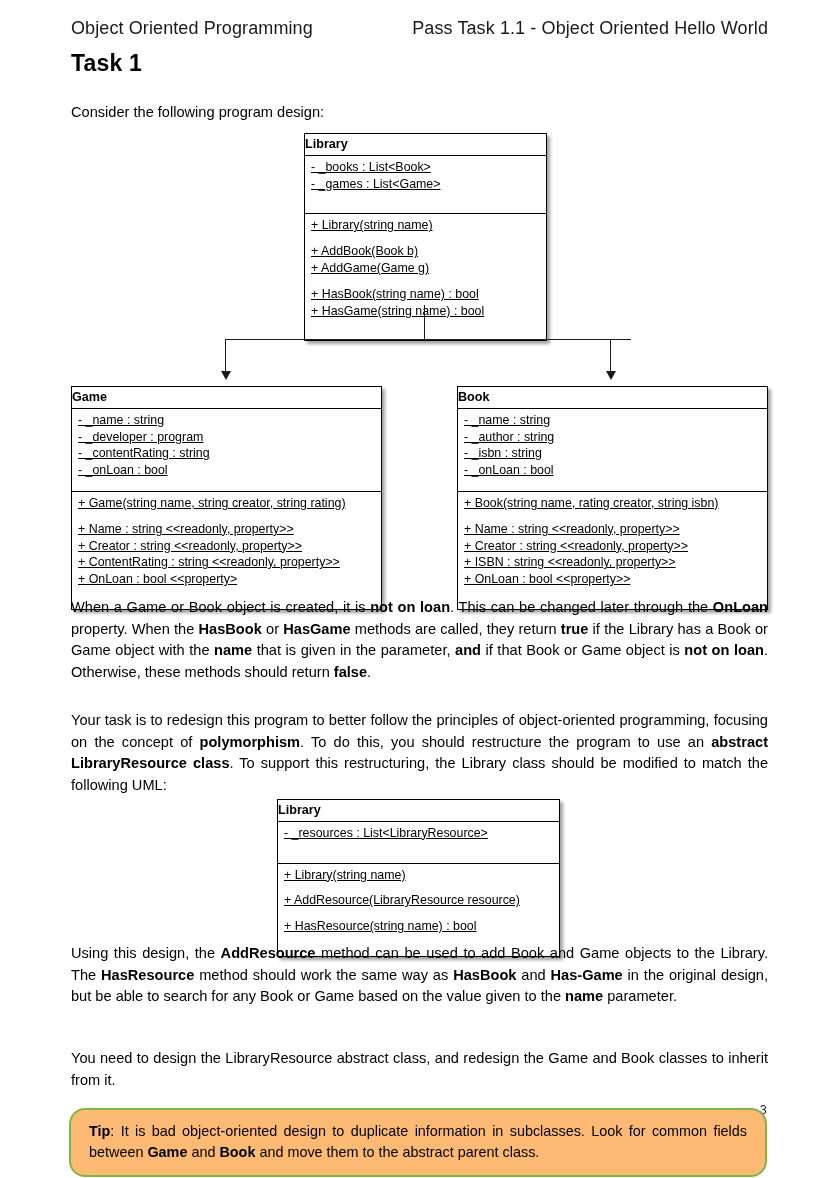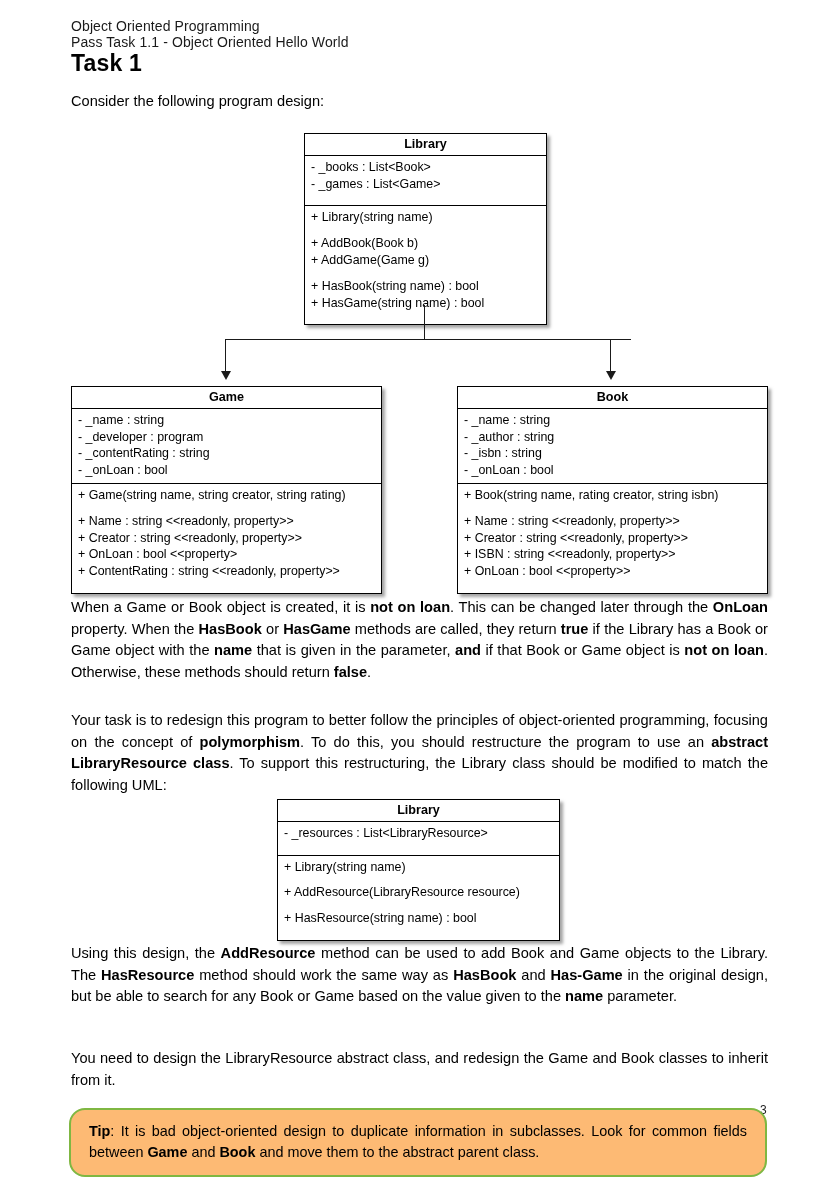--- a/index.html
+++ b/index.html
@@ -7,21 +7,21 @@
     width:838px;height:1178px;background:#ffffff;
     font-family:"Liberation Sans", sans-serif;
     color:#000;overflow:hidden;position:relative;
   }
   .page{position:relative;width:838px;height:1178px;}
 
   
   .runhead{
     position:absolute;left:71px;top:18px;width:697px;
     display:flex;justify-content:space-between;align-items:baseline;
-    font-size:14px;color:#1a1a1a;letter-spacing:.1px;flex-direction:column;
+    font-size:18px;color:#1a1a1a;letter-spacing:.1px;
   }
 
   
   .h-task{
     position:absolute;left:71px;top:50px;
     font-size:23px;font-weight:bold;letter-spacing:.2px;
   }
   .para{
     position:absolute;left:71px;width:697px;
     font-size:14.6px;line-height:21.5px;color:#000;
@@ -32,25 +32,25 @@
 
   
   .uml{
     position:absolute;background:#fff;
     border:1px solid #000;
     box-shadow:3px 3px 3px rgba(90,90,90,.55);
     font-size:12.4px;line-height:14.8px;color:#000;
     box-sizing:border-box;
   }
   .uml .title{
-    text-align:center;font-weight:bold;font-size:12.6px;
+    font-weight:bold;font-size:12.6px;
     padding:3px 0 3px;border-bottom:1px solid #000;
   }
   .uml .compartment{
-    border-bottom:1px solid #000;padding:3px 0 4px 6px;
+    border-bottom:1px solid #000;padding:3px 0 12px 6px;text-decoration:underline;
   }
   .uml .compartment:last-child{border-bottom:none;}
   .uml .row{white-space:nowrap;padding:1px 0;}
   .uml .gap{height:9px;}
 
   
   .connector{position:absolute;}
   .vline{position:absolute;background:#1a1a1a;width:1.4px;}
   .hline{position:absolute;background:#1a1a1a;height:1.4px;}
   .arrowhead{
@@ -77,21 +77,21 @@
 <body>
 
 <div class="page">
 
   <div class="runhead">
     <span>Object Oriented Programming</span>
     <span>Pass Task 1.1 - Object Oriented Hello World</span>
   </div>
 
   <div class="h-task">Task 1</div>
-  <div class="para nojust" style="top:91px;">Consider the following program design:</div>
+  <div class="para nojust" style="top:102px;">Consider the following program design:</div>
 
   <div class="uml" id="uml-library-1" style="left:304px;top:133px;width:243px;">
     <div class="title">Library</div>
     <div class="compartment">
       <div class="row">-  _books : List&lt;Book&gt;</div>
       <div class="row">-  _games : List&lt;Game&gt;</div>
       <div class="gap"></div>
     </div>
     <div class="compartment">
       <div class="row">+ Library(string name)</div>
@@ -120,22 +120,22 @@
       <div class="row">-  _name : string</div>
       <div class="row">-  _developer : program</div>
       <div class="row">-  _contentRating : string</div>
       <div class="row">-  _onLoan : bool</div>
     </div>
     <div class="compartment">
       <div class="row">+ Game(string name, string creator, string rating)</div>
       <div class="gap"></div>
       <div class="row">+ Name : string &lt;&lt;readonly, property&gt;&gt;</div>
       <div class="row">+ Creator : string &lt;&lt;readonly, property&gt;&gt;</div>
+      <div class="row">+ ContentRating : string &lt;&lt;readonly, property&gt;&gt;</div>
       <div class="row">+ OnLoan : bool &lt;&lt;property&gt;</div>
-      <div class="row">+ ContentRating : string &lt;&lt;readonly, property&gt;&gt;</div>
       <div class="gap"></div>
     </div>
   </div>
 
   <div class="uml" id="uml-book" style="left:457px;top:386px;width:311px;">
     <div class="title">Book</div>
     <div class="compartment">
       <div class="row">-  _name : string</div>
       <div class="row">-  _author : string</div>
       <div class="row">-  _isbn : string</div>

